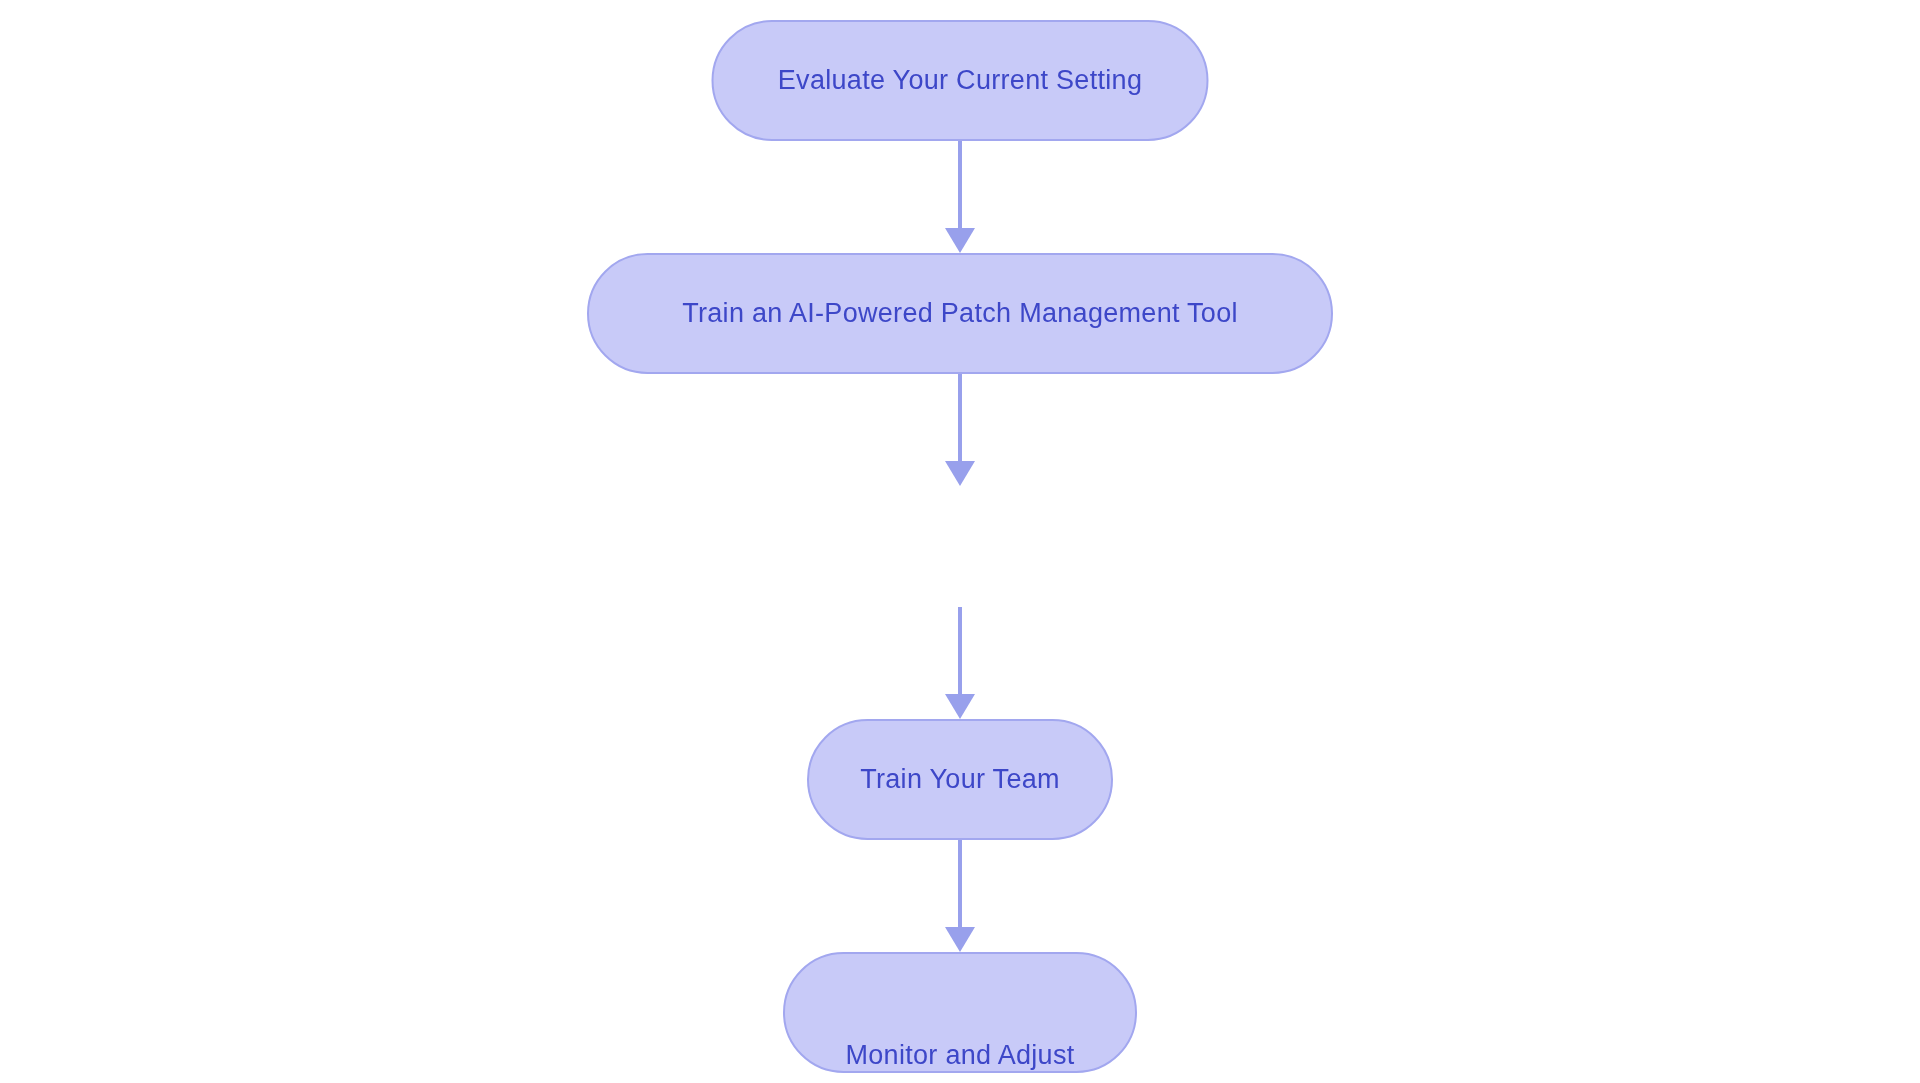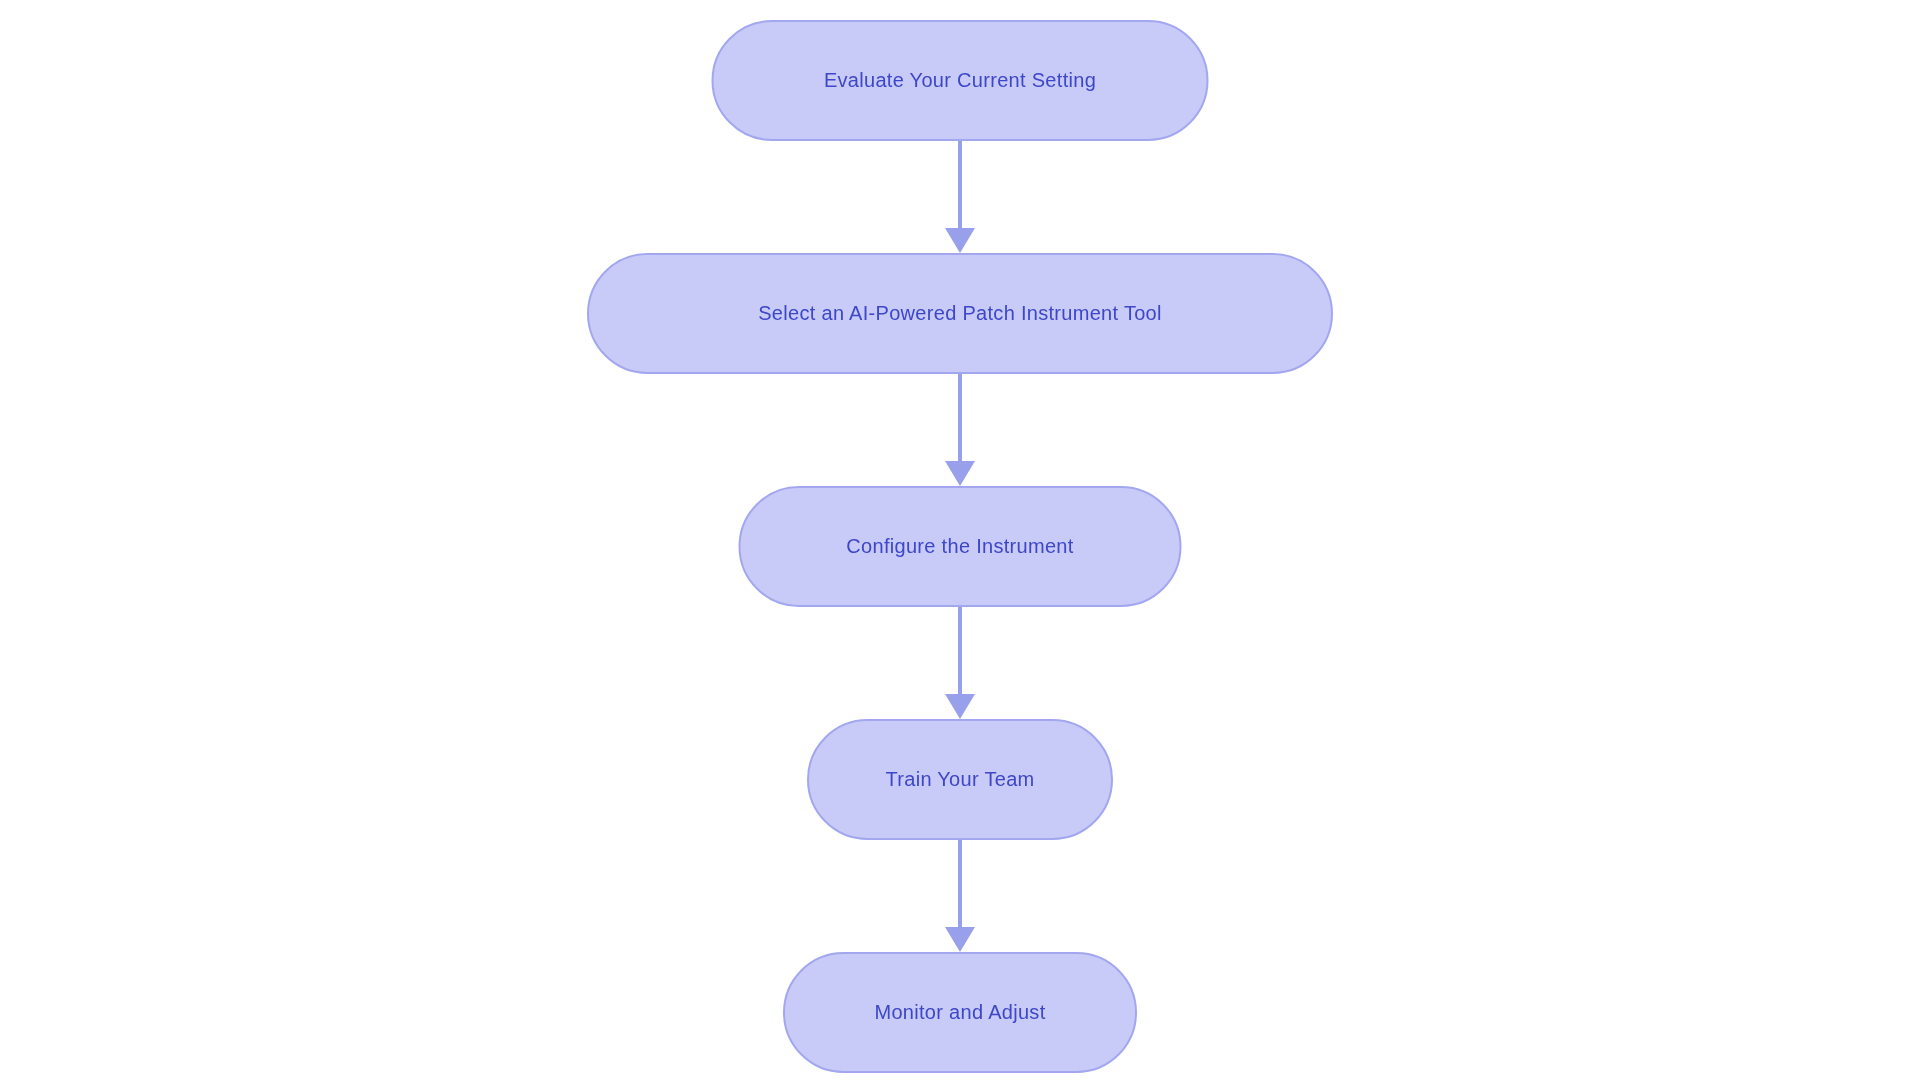--- a/index.html
+++ b/index.html
@@ -22,21 +22,21 @@
     background: var(--node-fill, #c8caf8);
     border: 2px solid var(--node-border, #a2a7ef);
     border-radius: 64px;
     box-sizing: border-box;
     display: flex;
     align-items: center;
     justify-content: center;
   }
   .node-label {
     color: var(--node-text, #3d47c8);
-    font-size: 20px;
+    font-size: 27px;
     letter-spacing: 0.3px;
     white-space: nowrap;
   }
   .arrow {
     position: absolute;
     left: 50%;
     transform: translateX(-50%);
     width: 30px;
     display: flex;
     flex-direction: column;
@@ -57,29 +57,26 @@
   }
 </style>
 </head>
 <body>
 
 <div id="flowchart" style="--bg: #ffffff; --node-fill: #c8caf8; --node-border: #a2a7ef; --node-text: #3d47c8; --arrow: #98a0ec;">
     <div class="node" style="width: 497px; height: 121px; top: 20px;">
       <span class="node-label">Evaluate Your Current Setting</span>
     </div>
     <div class="node" style="width: 746px; height: 121px; top: 253px;">
-      <span class="node-label">Select an AI-Powered Patch Instrument Tool</span>
-    </div>
-    <div class="node" style="width: 443px; height: 121px; top: 486px;">
-      <span class="node-label">Configure the Instrument</span>
+      <span class="node-label">Train an AI-Powered Patch Management Tool</span>
     </div>
     <div class="node" style="width: 306px; height: 121px; top: 719px; text-align: center;">
       <span class="node-label">Train Your Team</span>
     </div>
-    <div class="node" style="width: 354px; height: 121px; top: 952px;">
+    <div class="node" style="width: 354px; height: 121px; top: 952px; align-items: flex-end;">
       <span class="node-label">Monitor and Adjust</span>
     </div>
     <div class="arrow" style="top: 141px; height: 112px;">
       <div class="arrow-line"></div>
       <div class="arrow-head"></div>
     </div>
     <div class="arrow" style="top: 374px; height: 112px;">
       <div class="arrow-line"></div>
       <div class="arrow-head"></div>
     </div>

